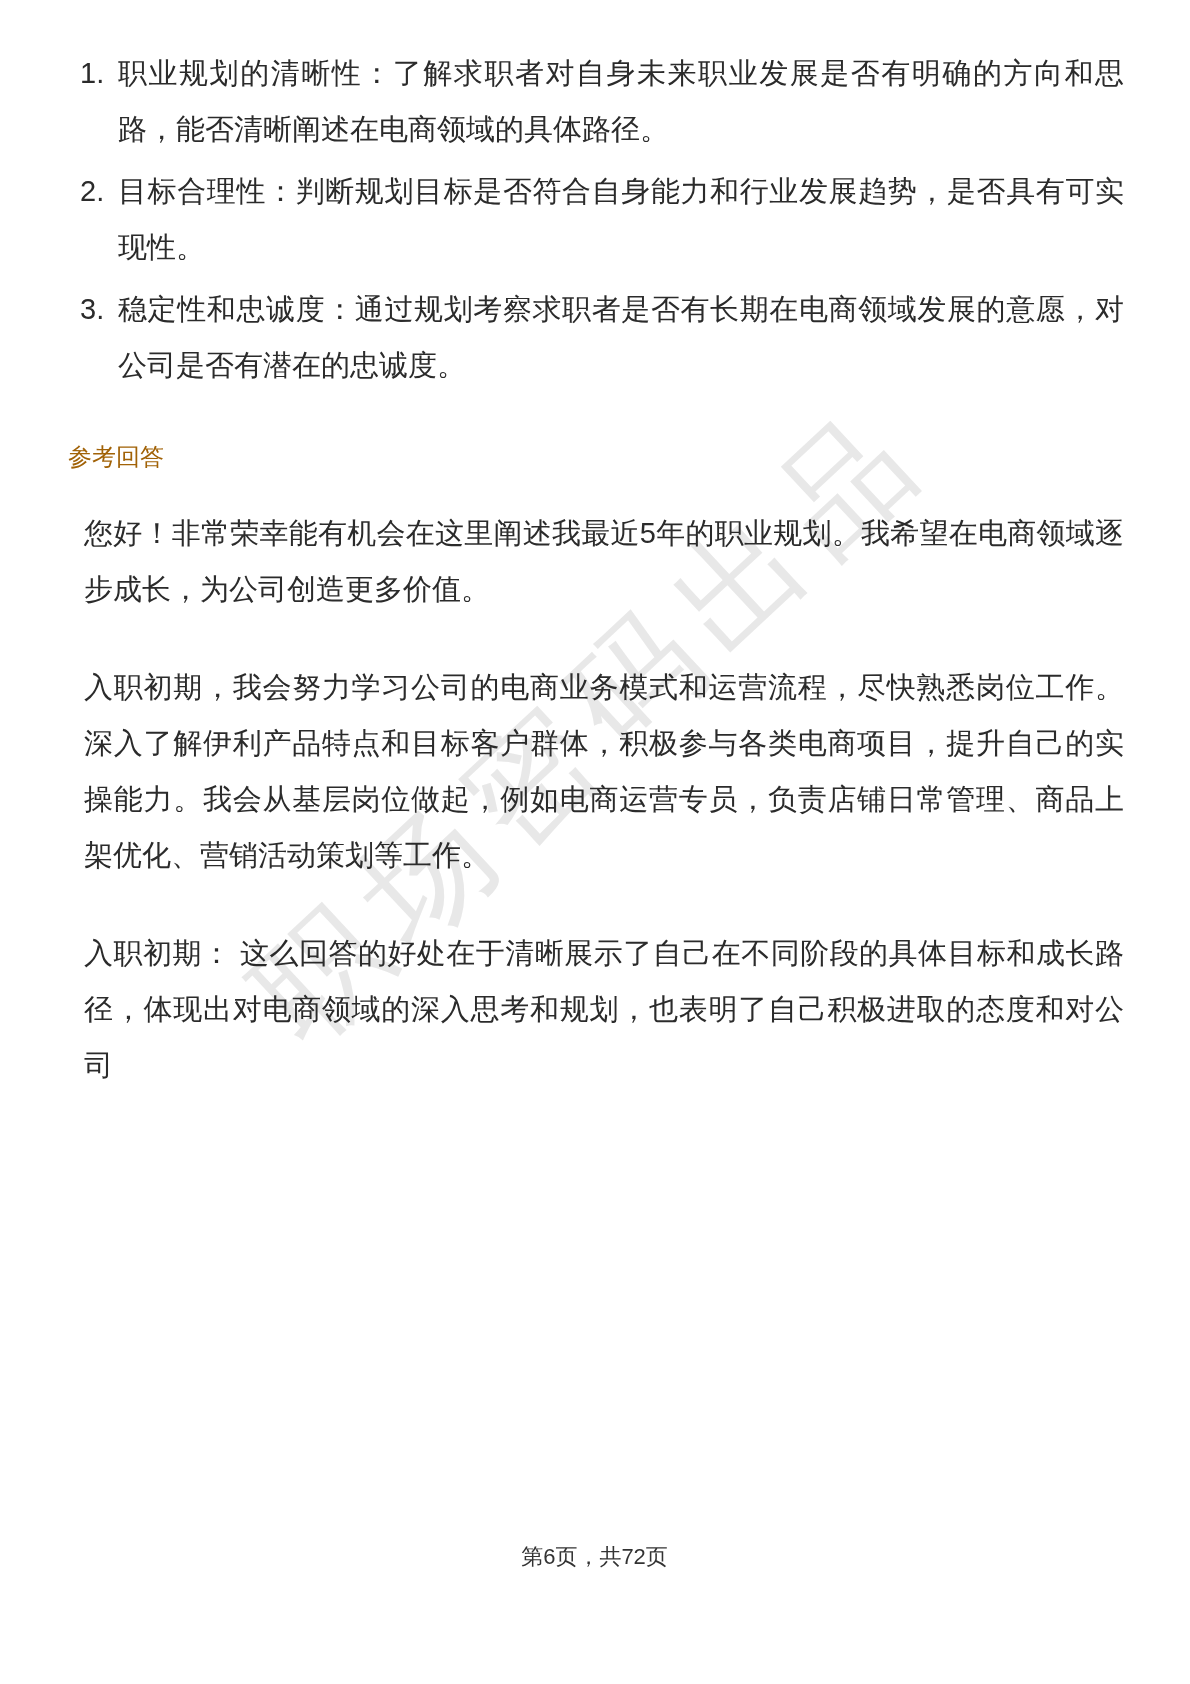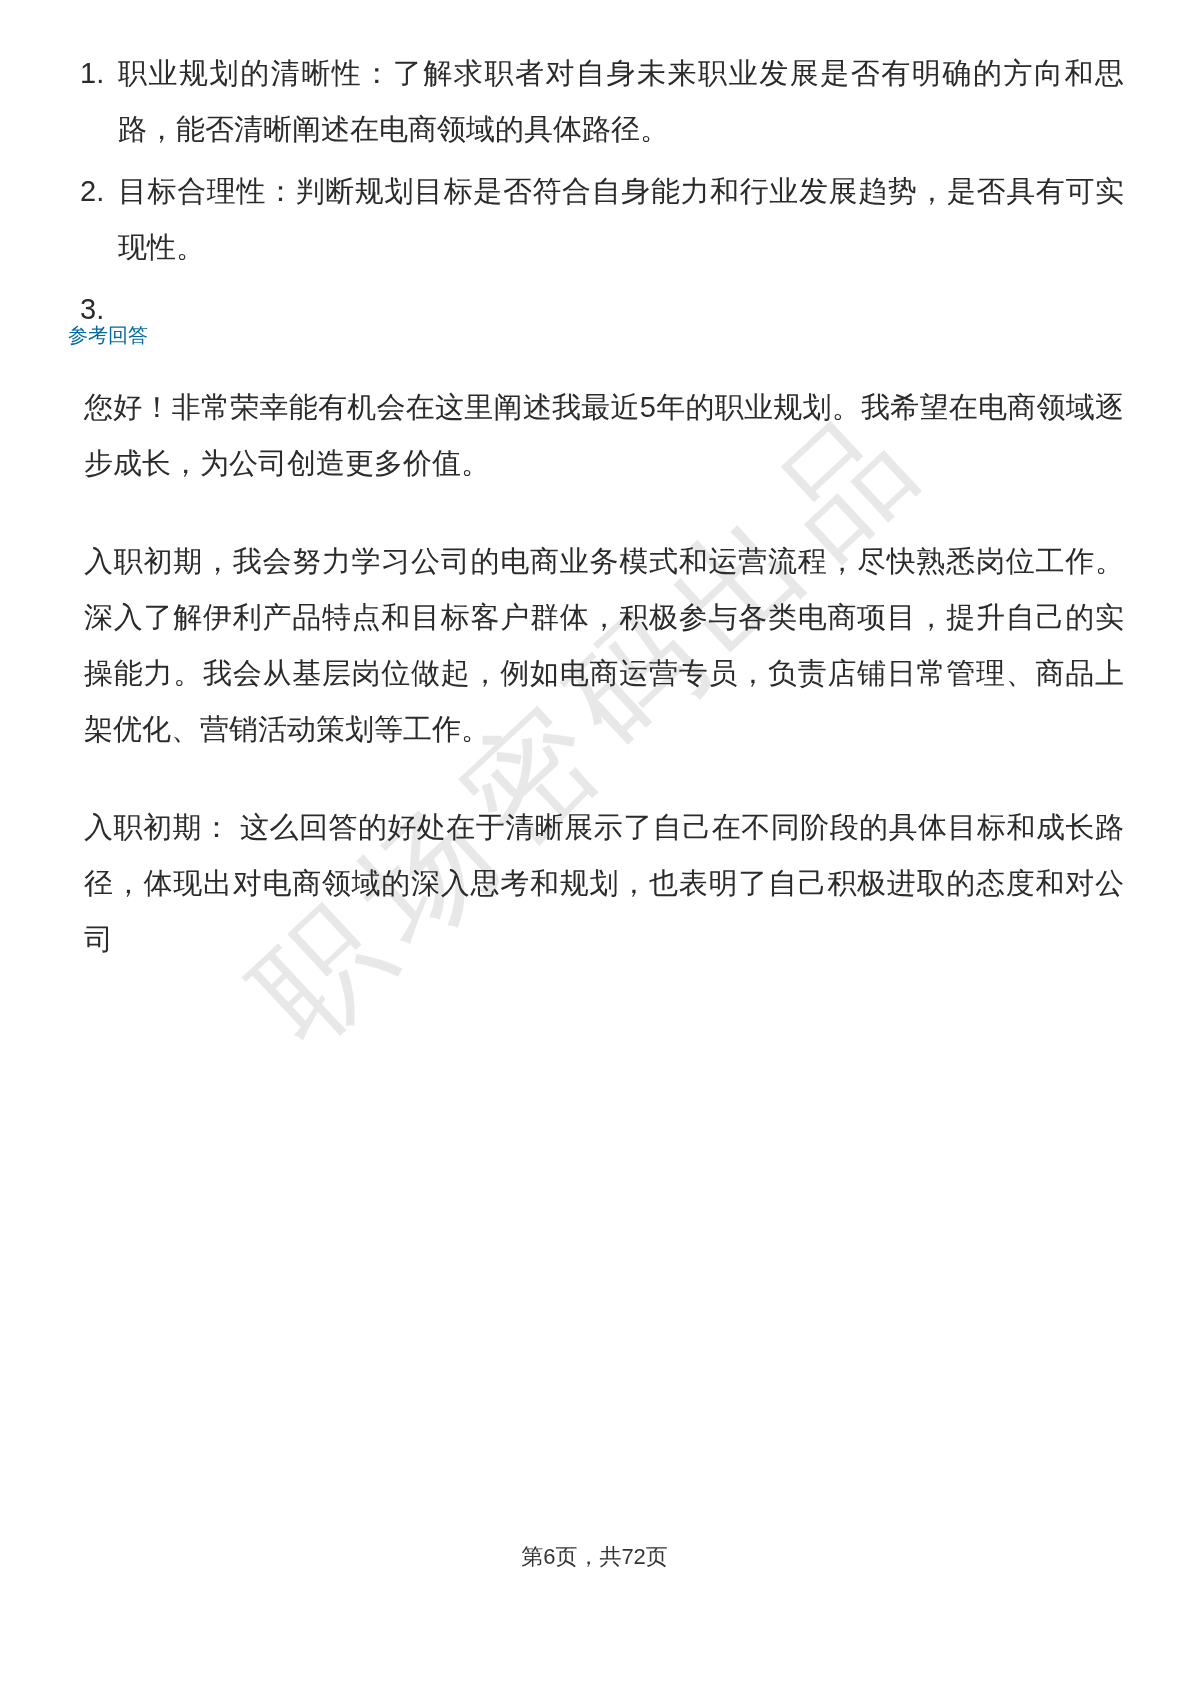--- a/index.html
+++ b/index.html
@@ -49,22 +49,22 @@
     position: relative;
     padding-left: 50px;
     margin-bottom: 6px;
   }
   .olist-num {
     position: absolute;
     left: 12px;
     top: 0;
   }
   .section-heading {
-    color: #0369a1;
-    font-size: 20px;
+    color: #a16207;
+    font-size: 24px;
     margin: 40px 0 26px 0;
     font-weight: 400;
   }
   .para {
     margin: 0 0 42px 16px;
   }
   .para:last-child {
     margin-bottom: 0;
   }
   .page-footer {
@@ -91,20 +91,21 @@
       <div class="olist-item">
         <span class="olist-num">1.</span>
         <span>职业规划的清晰性：了解求职者对自身未来职业发展是否有明确的方向和思路，能否清晰阐述在电商领域的具体路径。</span>
       </div>
       <div class="olist-item">
         <span class="olist-num">2.</span>
         <span>目标合理性：判断规划目标是否符合自身能力和行业发展趋势，是否具有可实现性。</span>
       </div>
       <div class="olist-item">
         <span class="olist-num">3.</span>
+        <span>稳定性和忠诚度：通过规划考察求职者是否有长期在电商领域发展的意愿，对公司是否有潜在的忠诚度。</span>
       </div>
     </div>
 
     <div class="section-heading">参考回答</div>
 
     <div class="para">您好！非常荣幸能有机会在这里阐述我最近5年的职业规划。我希望在电商领域逐步成长，为公司创造更多价值。</div>
     <div class="para">入职初期，我会努力学习公司的电商业务模式和运营流程，尽快熟悉岗位工作。深入了解伊利产品特点和目标客户群体，积极参与各类电商项目，提升自己的实操能力。我会从基层岗位做起，例如电商运营专员，负责店铺日常管理、商品上架优化、营销活动策划等工作。</div>
     <div class="para">入职初期： 这么回答的好处在于清晰展示了自己在不同阶段的具体目标和成长路径，体现出对电商领域的深入思考和规划，也表明了自己积极进取的态度和对公司</div>
 
   </div>

